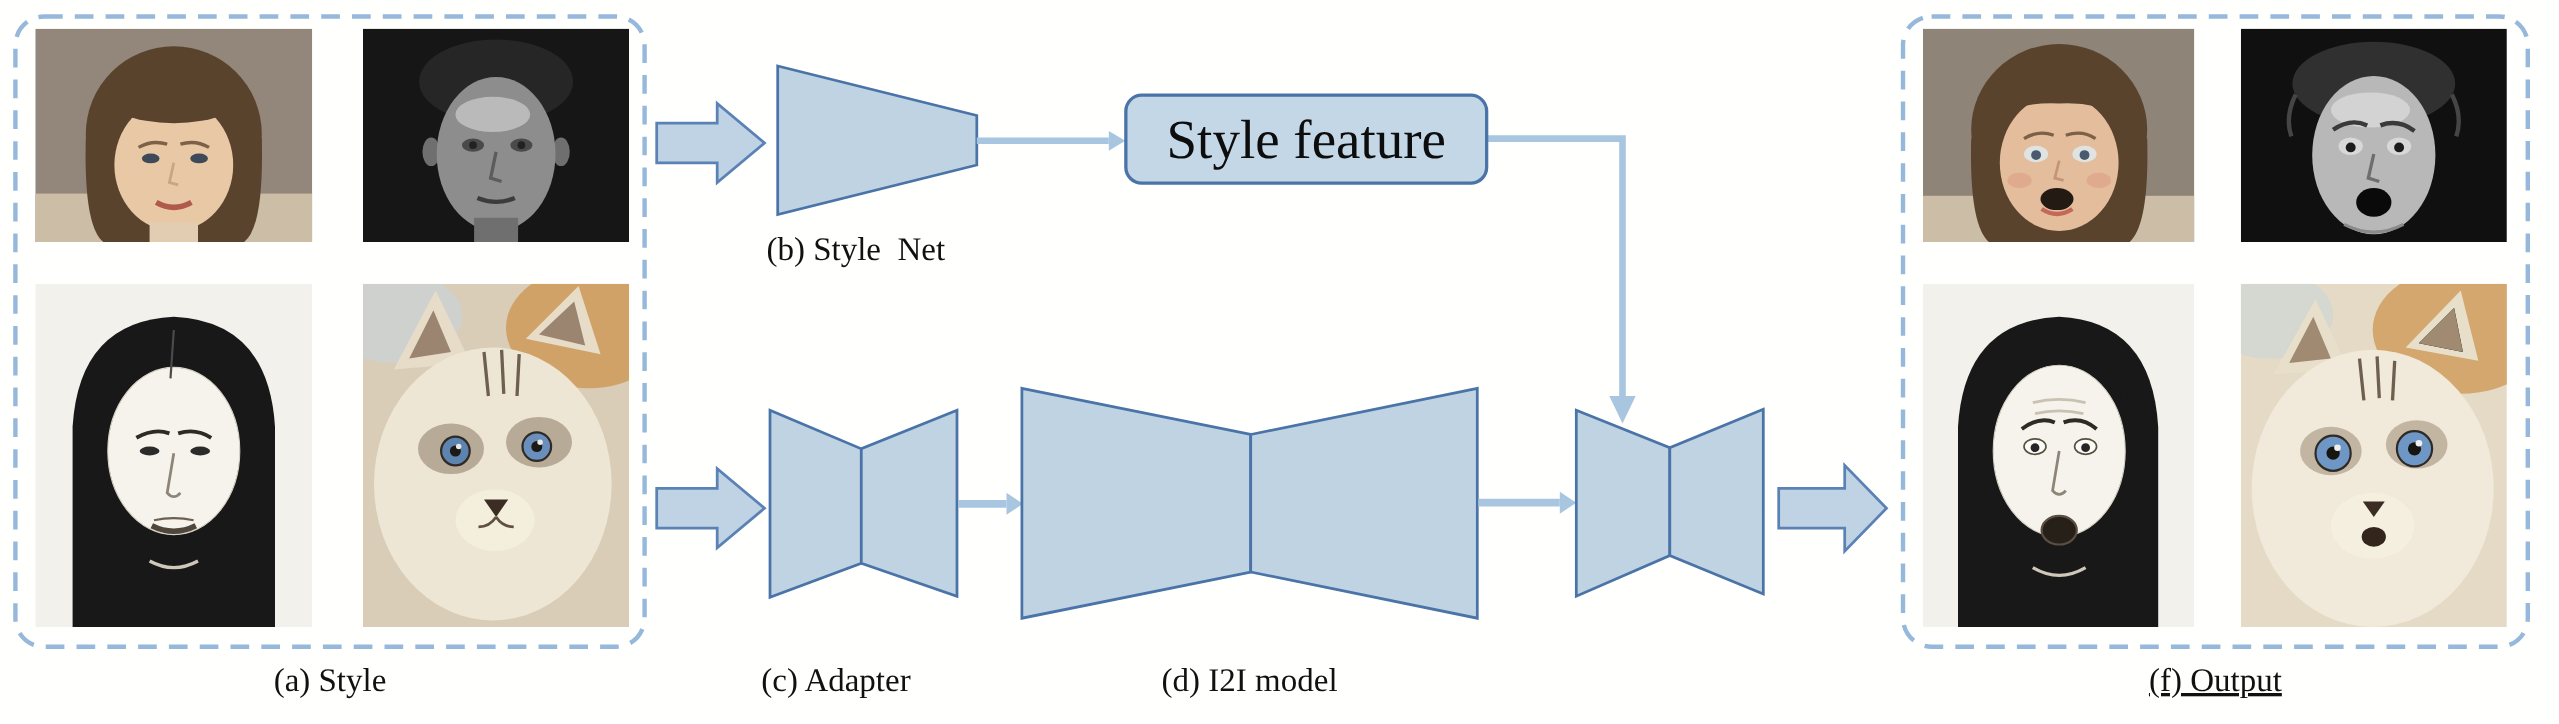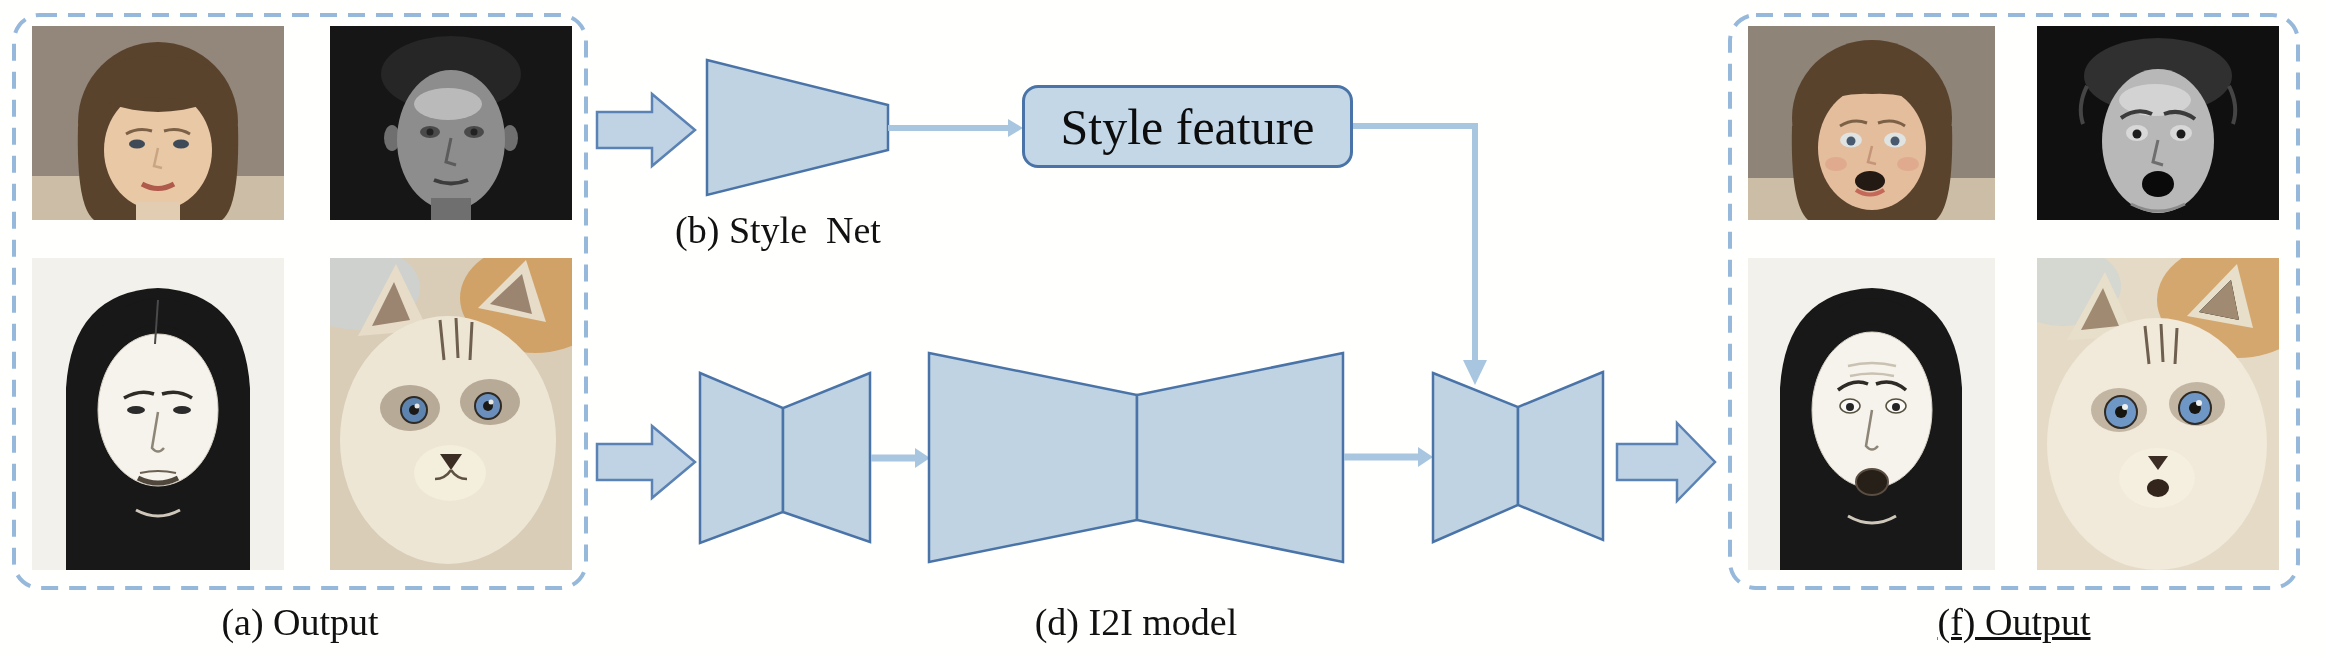--- a/index.html
+++ b/index.html
@@ -1,21 +1,21 @@
 <!DOCTYPE html>
 <html><head>
 <meta charset="utf-8">
 <style>
   html,body{margin:0;padding:0;background:#ffffff;}
   #stage{position:relative;width:2326px;height:658px;background:#fffffe;overflow:hidden;
          font-family:"Liberation Serif", serif;}
   #flow-svg{position:absolute;left:0;top:0;z-index:1;}
   .tile{position:absolute;z-index:2;overflow:hidden;}
   .tile svg{display:block;width:100%;height:100%;}
-  .cap{position:absolute;z-index:3;font-size:38px;color:#111;text-align:center;
+  .cap{position:absolute;z-index:3;font-size:30px;color:#111;text-align:center;
        white-space:pre;line-height:1.1;}
   #style-feature-box{position:absolute;z-index:3;left:1022px;top:85px;width:331px;height:83px;
        box-sizing:border-box;background:#c3d7e7;border:3px solid #4a74a8;border-radius:16px;
        display:flex;align-items:center;justify-content:center;
        font-size:50px;color:#0d0d0d;}
 </style>
 </head>
 <body>
 
 <div id="stage">
@@ -217,18 +217,19 @@
       <circle cx="158" cy="150" r="16" fill="#6f97c6" stroke="#2f2a24" stroke-width="2"></circle>
       <circle cx="84" cy="154" r="6" fill="#17150f"></circle>
       <circle cx="158" cy="150" r="6" fill="#17150f"></circle>
       <circle cx="88" cy="149" r="3" fill="#eef0ee"></circle>
       <circle cx="162" cy="145" r="3" fill="#eef0ee"></circle>
       <polygon points="111,198 131,198 121,212" fill="#3c2d24"></polygon>
       <ellipse cx="121" cy="230" rx="11" ry="9" fill="#33251c"></ellipse>
     </svg>
   </div>
 
-  <div class="cap" style="left:14px;top:602px;width:572px;">(a) Output</div>
+  <div class="cap" style="left:14px;top:602px;width:572px;">(a) Style</div>
   <div class="cap" style="left:668px;top:210px;width:220px;">(b) Style  Net</div>
+  <div class="cap" style="left:650px;top:602px;width:220px;">(c) Adapter</div>
   <div class="cap" style="left:1016px;top:602px;width:240px;">(d) I2I model</div>
   <div class="cap" style="left:1730px;top:602px;width:568px;text-decoration:underline;">(f) Output</div>
 
 </div>
 
 </body></html>

